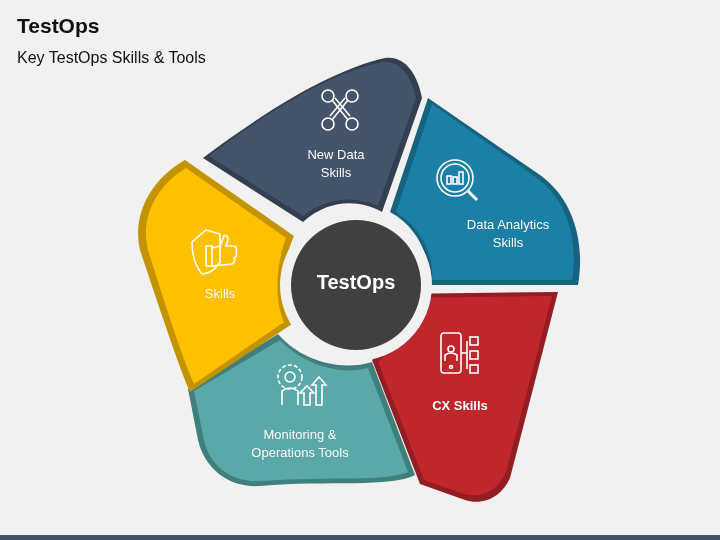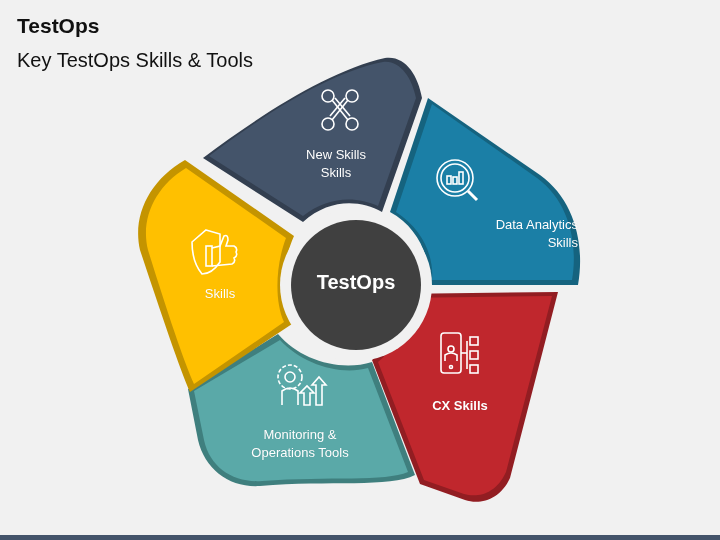--- a/index.html
+++ b/index.html
@@ -9,21 +9,21 @@
     font-family: "Liberation Sans", "DejaVu Sans", sans-serif;
     position: relative;
   }
   .title {
     position: absolute; left: 17px; top: 14px;
     font-size: 21px; font-weight: bold; color: #111;
     margin: 0;
   }
   .subtitle {
     position: absolute; left: 17px; top: 49px;
-    font-size: 20px; color: #111;
+    font-size: 16px; color: #111;
   }
   .footer-bar {
     position: absolute; left: 0; bottom: 0; width: 720px; height: 5px;
     background: #44546a;
   }
   svg.diagram { position: absolute; left: 0; top: 0; }
   .seg-label {
     position: absolute; color: #fff; font-size: 13px; font-weight: normal;
     text-align: center; line-height: 18px;
     text-shadow: 0 0 1px rgba(0,0,0,0.15);
@@ -110,24 +110,24 @@
   </g>
 
   <g stroke="#fff" stroke-width="1.6" fill="none" transform="translate(212,252)">
     <path d="M-6,-22 L8,-18 L8,10 Q0,22 -10,22 Q-20,10 -20,-10 Z"></path>
     <rect x="-6" y="-6" width="6" height="20"></rect>
     <path d="M0,-4 L8,-6 L12,-16 Q16,-18 16,-12 L14,-6 L22,-6 Q26,-4 24,0 Q26,4 22,6 Q24,10 20,12 L0,14"></path>
   </g>
 </svg>
 
 <div class="seg-label" style="left:276px; top:146px; width:120px;">
-  <div>New Skills</div>
+  <div>New Data</div>
   <div>Skills</div>
 </div>
-<div class="seg-label" style="left:438px; top:216px; width:140px;text-align:right;">
+<div class="seg-label" style="left:438px; top:216px; width:140px;">
   <div>Data Analytics</div>
   <div>Skills</div>
 </div>
 <div class="seg-label" style="left:410px; top:397px; width:100px;font-weight:bold;">
   <div>CX Skills</div>
 </div>
 <div class="seg-label" style="left:230px; top:426px; width:140px;text-align:center;">
   <div>Monitoring &amp;</div>
   <div>Operations Tools</div>
 </div>

